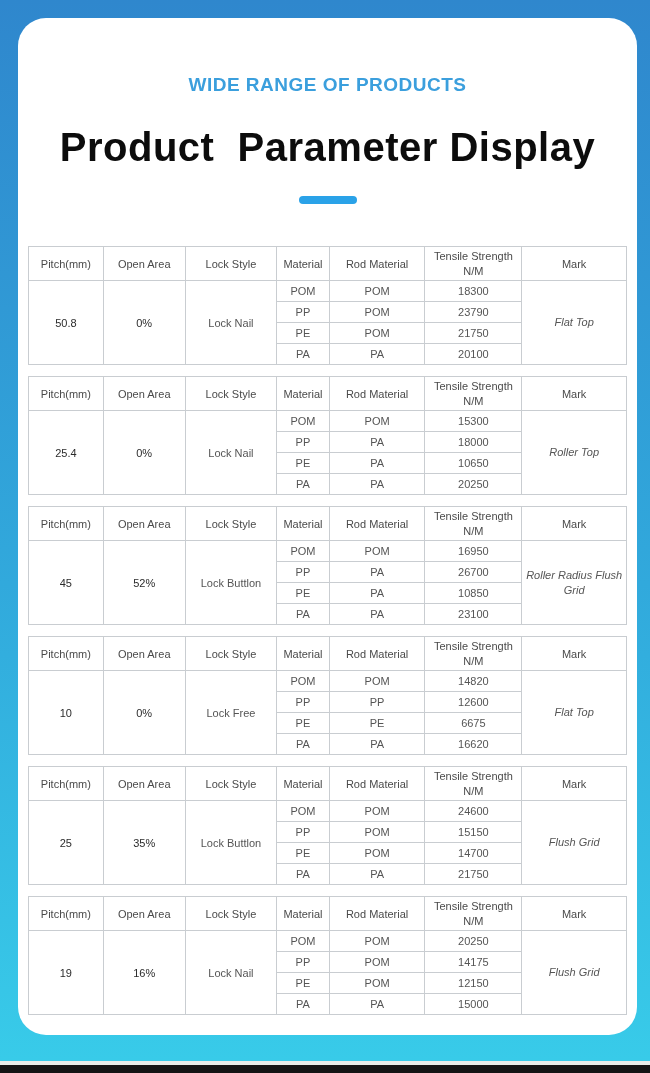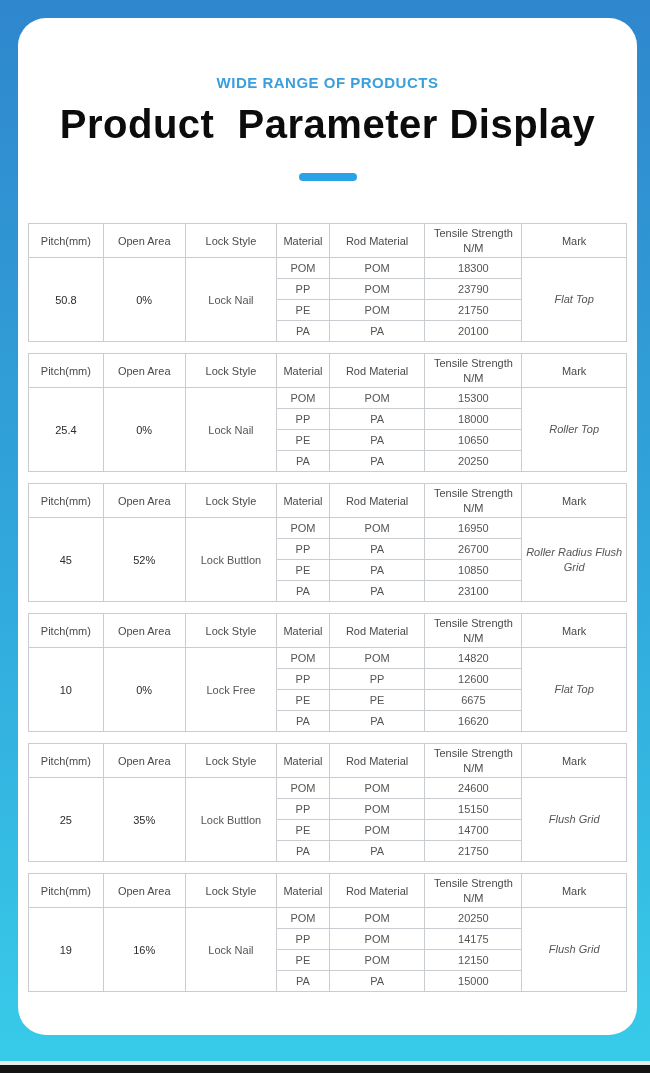--- a/index.html
+++ b/index.html
@@ -19,25 +19,25 @@
   .bottom-bar { height: 8px; background: #141414; }
 
   .card {
     width: 619px; height: 1017px;
     margin: 18px 13px 0 18px;
     background: #ffffff;
     border-radius: 28px;
   }
   .card-header { padding-top: 56px; text-align: center; }
   .subtitle {
-    font-size: 15px; font-weight: bold; letter-spacing: 0.5px;
+    font-size: 19px; font-weight: bold; letter-spacing: 0.5px;
     color: #3b9fdd;
   }
   .title {
-    margin-top: 10px;
+    margin-top: 28px;
     font-size: 40px; font-weight: bold; line-height: 46px;
     color: #0c0c0c; white-space: pre; letter-spacing: 0.5px;
   }
   .dash-wrap { margin-top: 26px; display: flex; justify-content: center; }
   .dash { width: 58px; height: 8px; border-radius: 4px; background: #2aa2e8; }
 
   .tables-host { margin-top: 42px; padding: 0 10px; }
   table.ptable {
     width: 100%; border-collapse: collapse; table-layout: fixed;
     margin-bottom: 11px;

